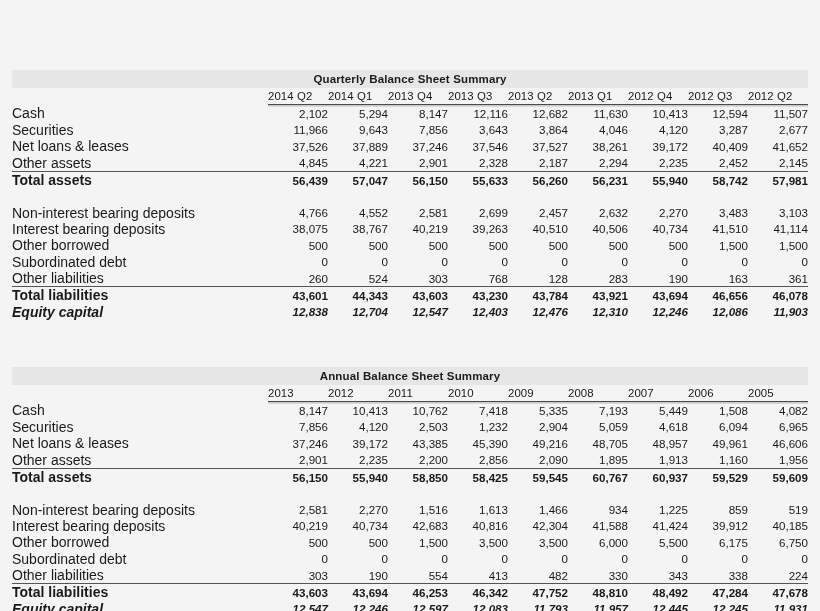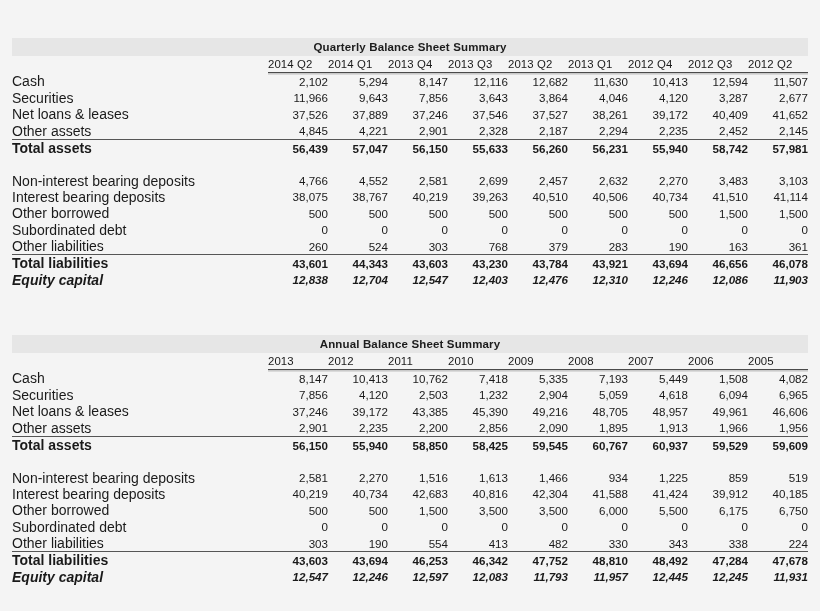--- a/index.html
+++ b/index.html
@@ -12,20 +12,21 @@
     background: #f4f4f4;
     font-family: "Liberation Sans", sans-serif;
     color: #1a1a1a;
     overflow: hidden;
   }
 
   .sheet {
     position: relative;
     width: 820px;
     height: 440px;
+    margin-top: 32px;
   }
 
   .table-block {
     position: absolute;
     left: 12px;
     width: 796px;
   }
   #quarterly-block { top: 38px; }
   #annual-block { top: 335px; }
 
@@ -250,21 +251,21 @@
             <td class="num">0</td>
             <td class="num">0</td>
             <td class="num">0</td>
           </tr>
           <tr>
             <td class="rowlabel">Other liabilities</td>
             <td class="num">260</td>
             <td class="num">524</td>
             <td class="num">303</td>
             <td class="num">768</td>
-            <td class="num">379</td>
+            <td class="num">128</td>
             <td class="num">283</td>
             <td class="num">190</td>
             <td class="num">163</td>
             <td class="num">361</td>
           </tr>
           <tr class="total-row">
             <td class="rowlabel">Total liabilities</td>
             <td class="num">43,601</td>
             <td class="num">44,343</td>
             <td class="num">43,603</td>
@@ -359,21 +360,21 @@
           </tr>
           <tr>
             <td class="rowlabel">Other assets</td>
             <td class="num">2,901</td>
             <td class="num">2,235</td>
             <td class="num">2,200</td>
             <td class="num">2,856</td>
             <td class="num">2,090</td>
             <td class="num">1,895</td>
             <td class="num">1,913</td>
-            <td class="num">1,966</td>
+            <td class="num">1,160</td>
             <td class="num">1,956</td>
           </tr>
           <tr class="total-row">
             <td class="rowlabel">Total assets</td>
             <td class="num">56,150</td>
             <td class="num">55,940</td>
             <td class="num">58,850</td>
             <td class="num">58,425</td>
             <td class="num">59,545</td>
             <td class="num">60,767</td>

